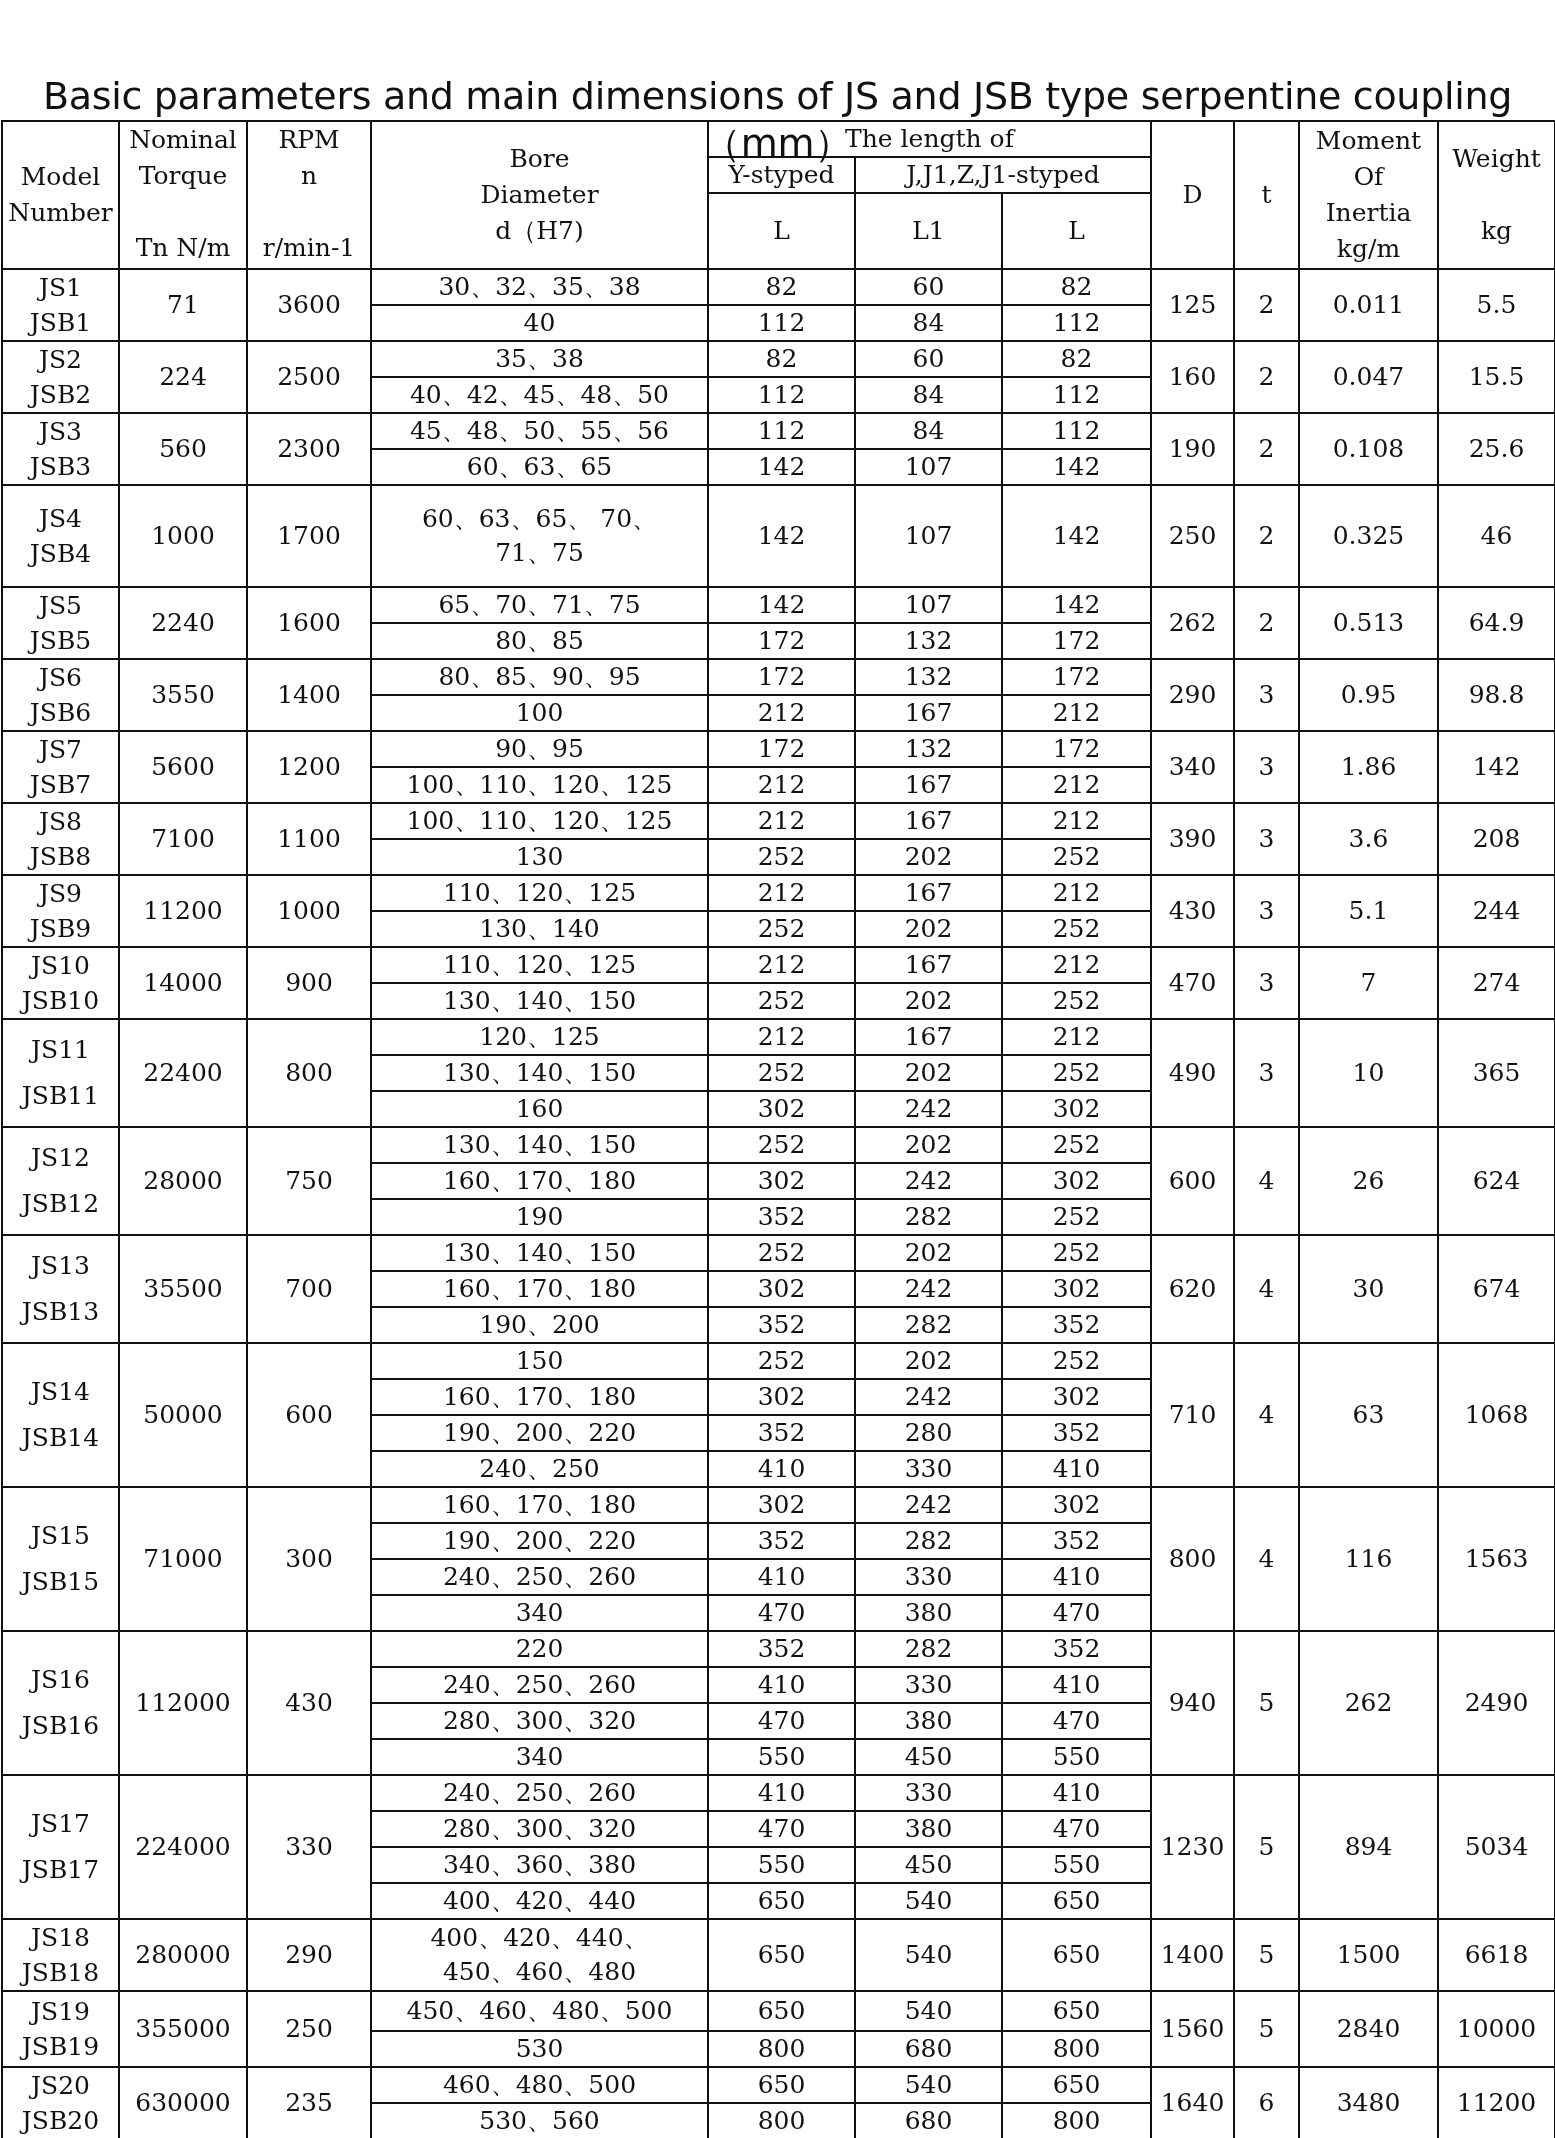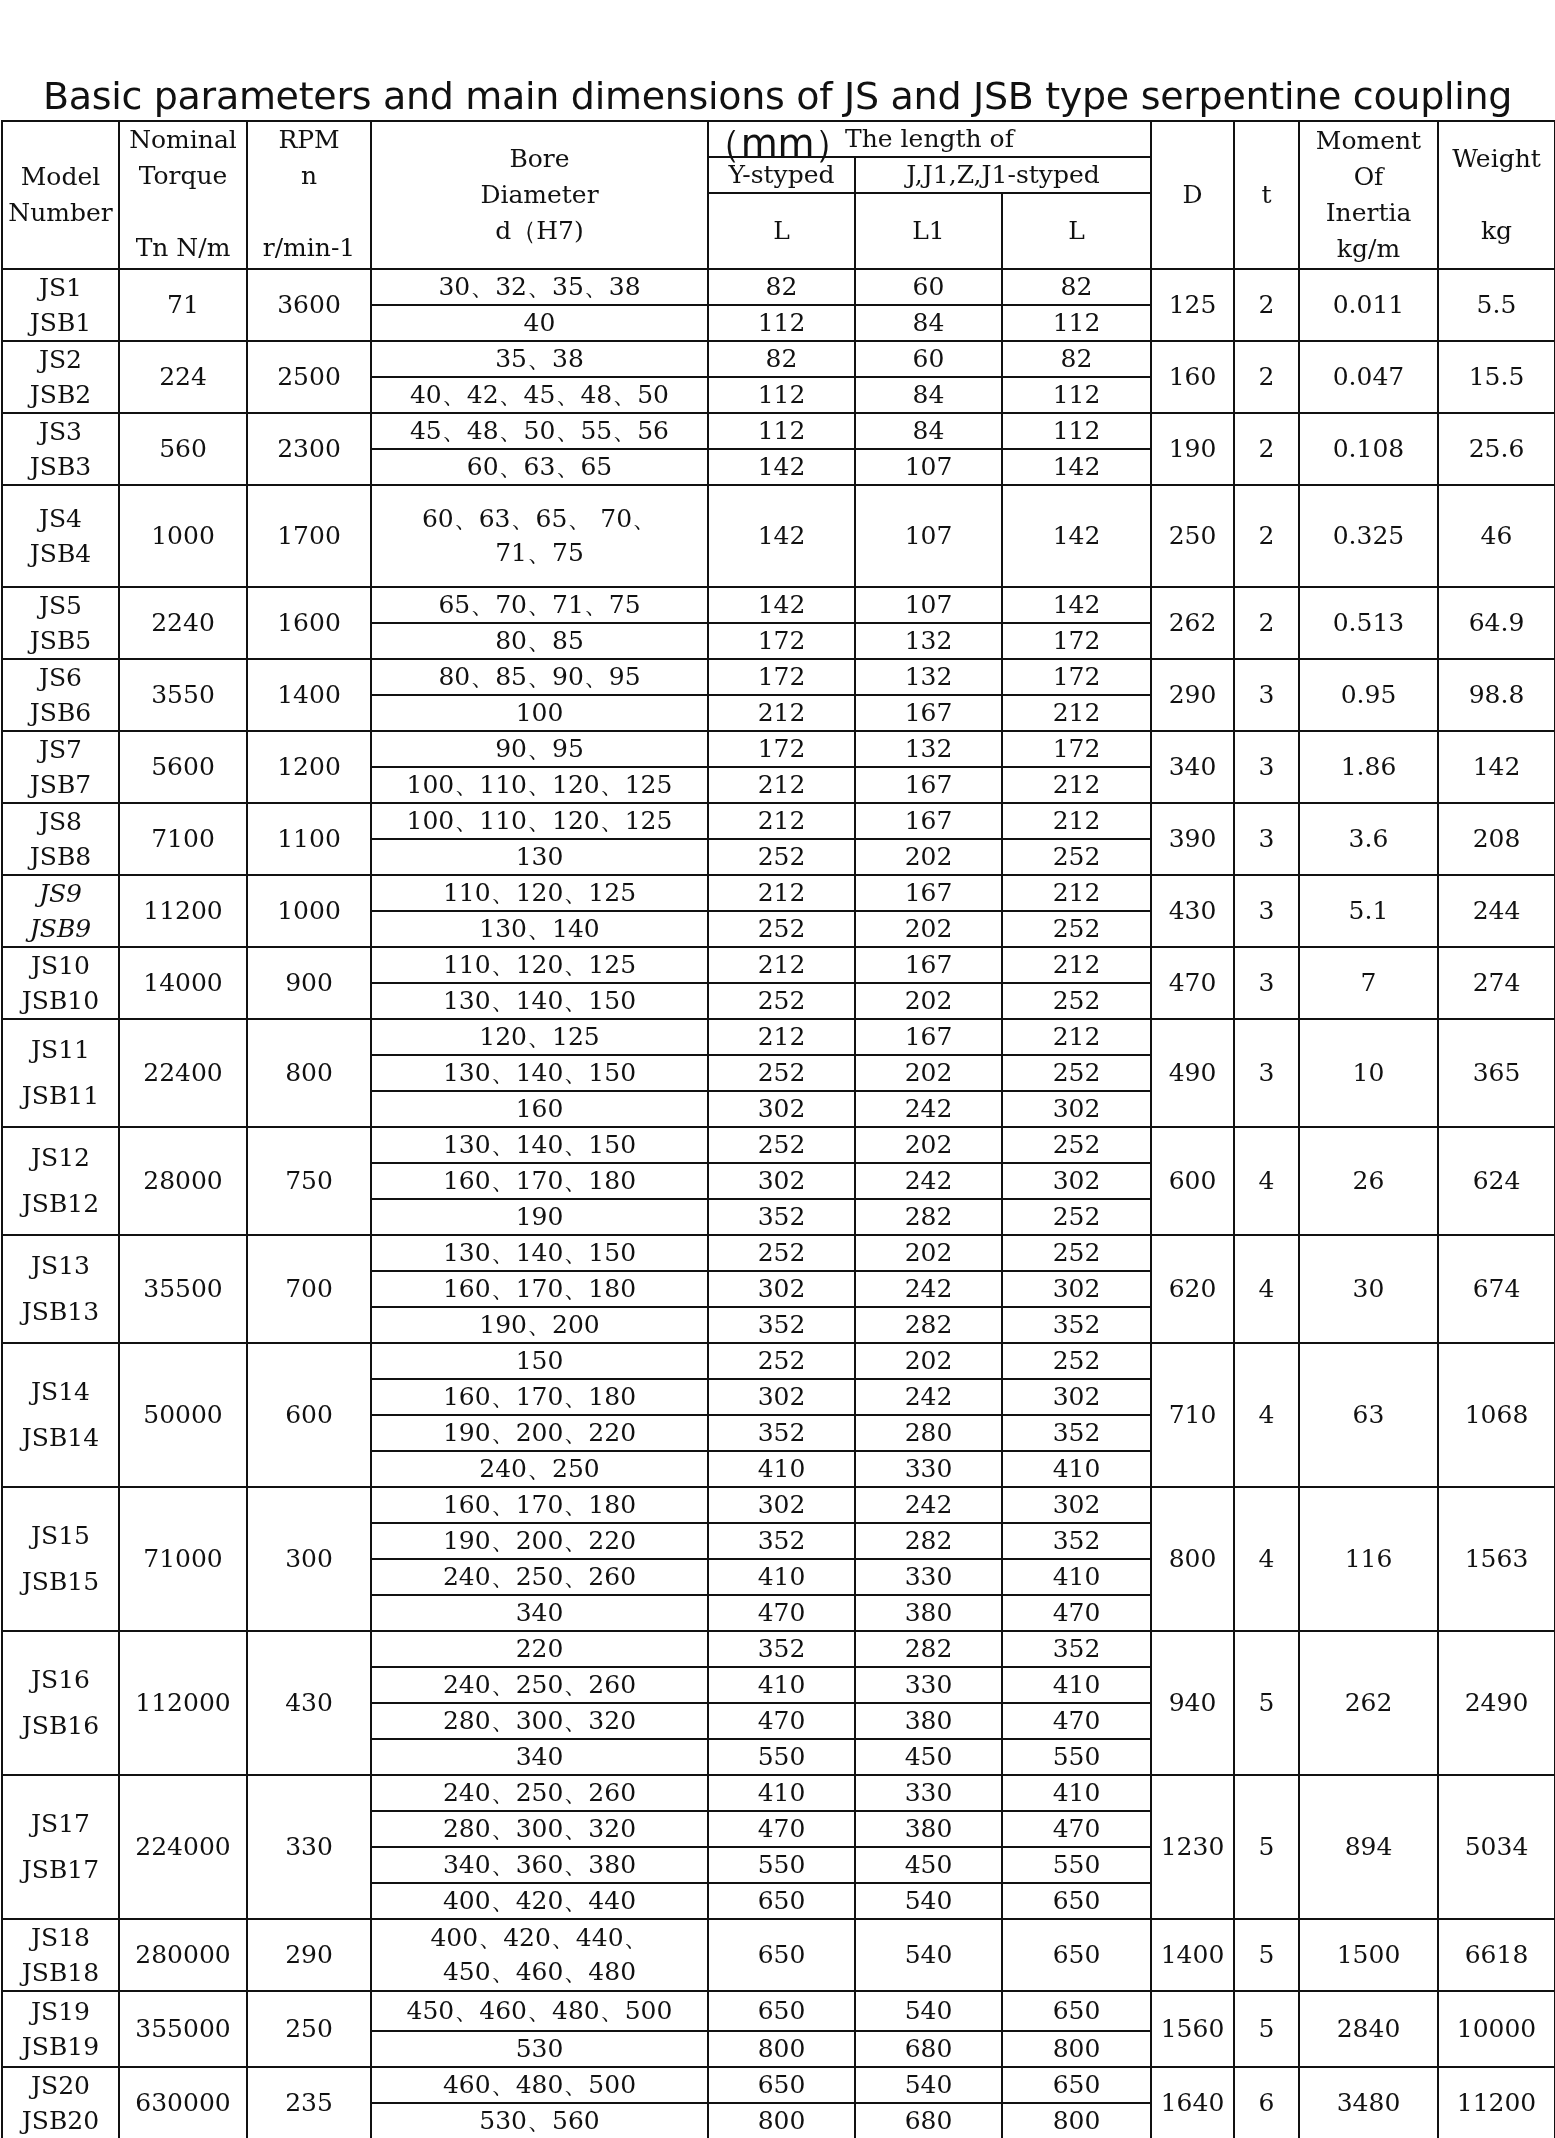--- a/index.html
+++ b/index.html
@@ -242,21 +242,21 @@
         <td rowspan="2">3.6</td>
         <td rowspan="2">208</td>
       </tr>
       <tr style="height: 36px;">
         <td>130</td>
         <td>252</td>
         <td>202</td>
         <td>252</td>
       </tr>
       <tr style="height: 36px;">
-        <td rowspan="2" style="line-height: 35px; font-style: italic;">
+        <td rowspan="2" style="line-height: 35px;">
           <div>JS9</div>
           <div>JSB9</div>
         </td>
         <td rowspan="2">11200</td>
         <td rowspan="2">1000</td>
         <td>110、120、125</td>
         <td>212</td>
         <td>167</td>
         <td>212</td>
         <td rowspan="2">430</td>

